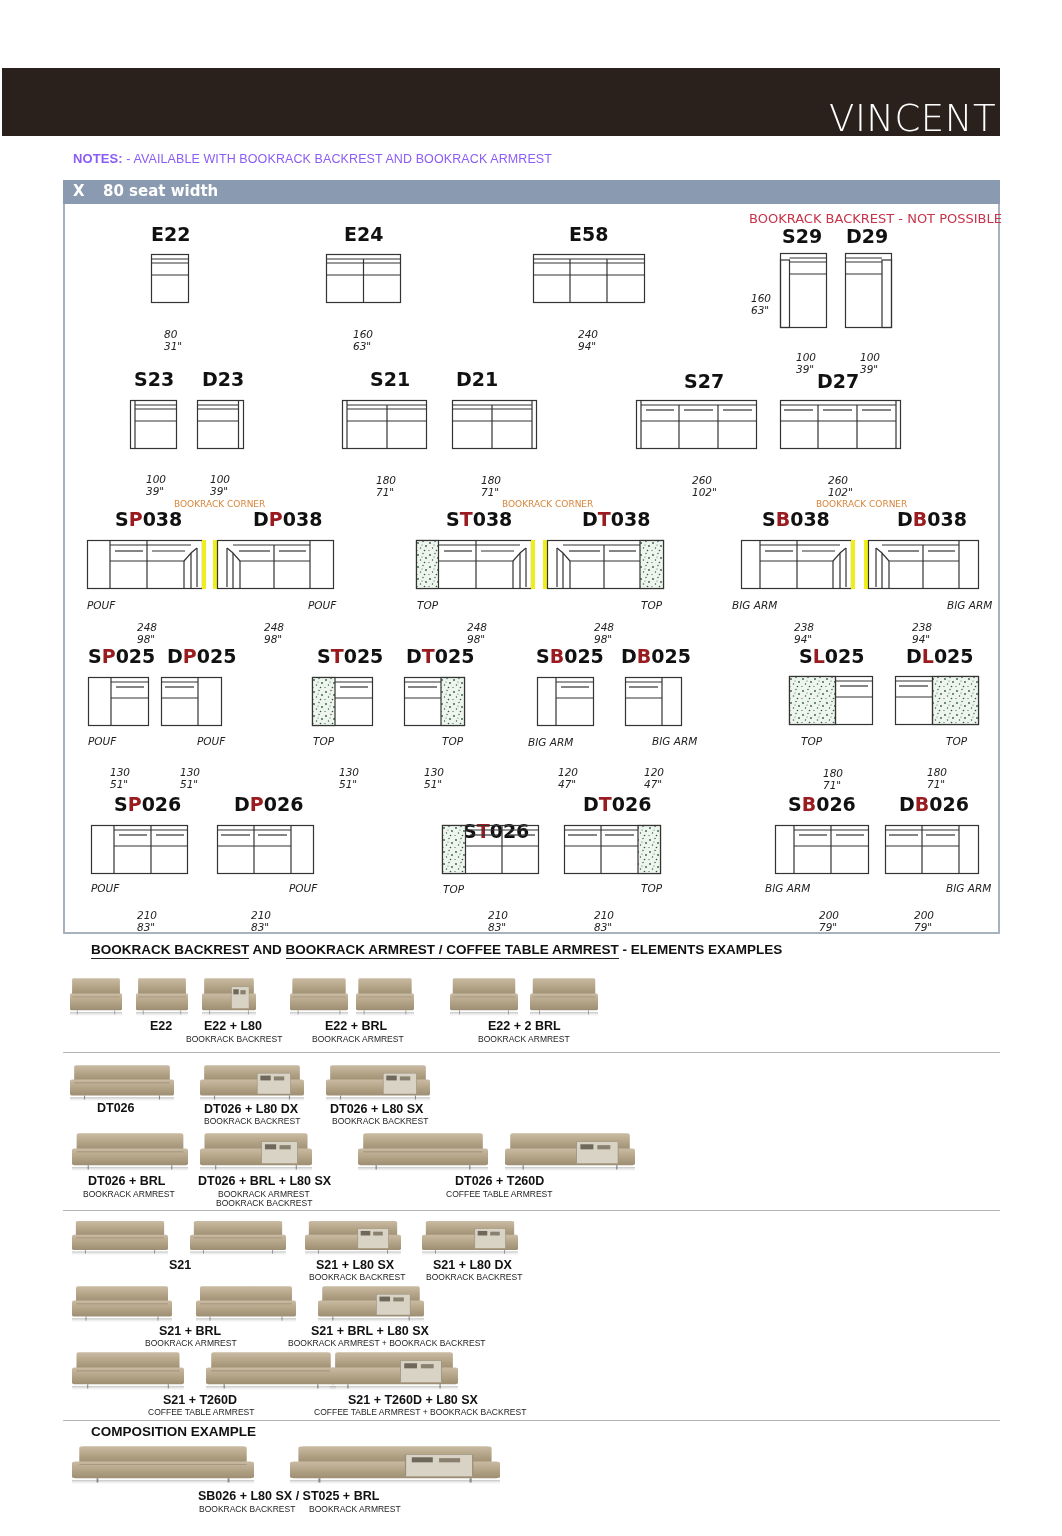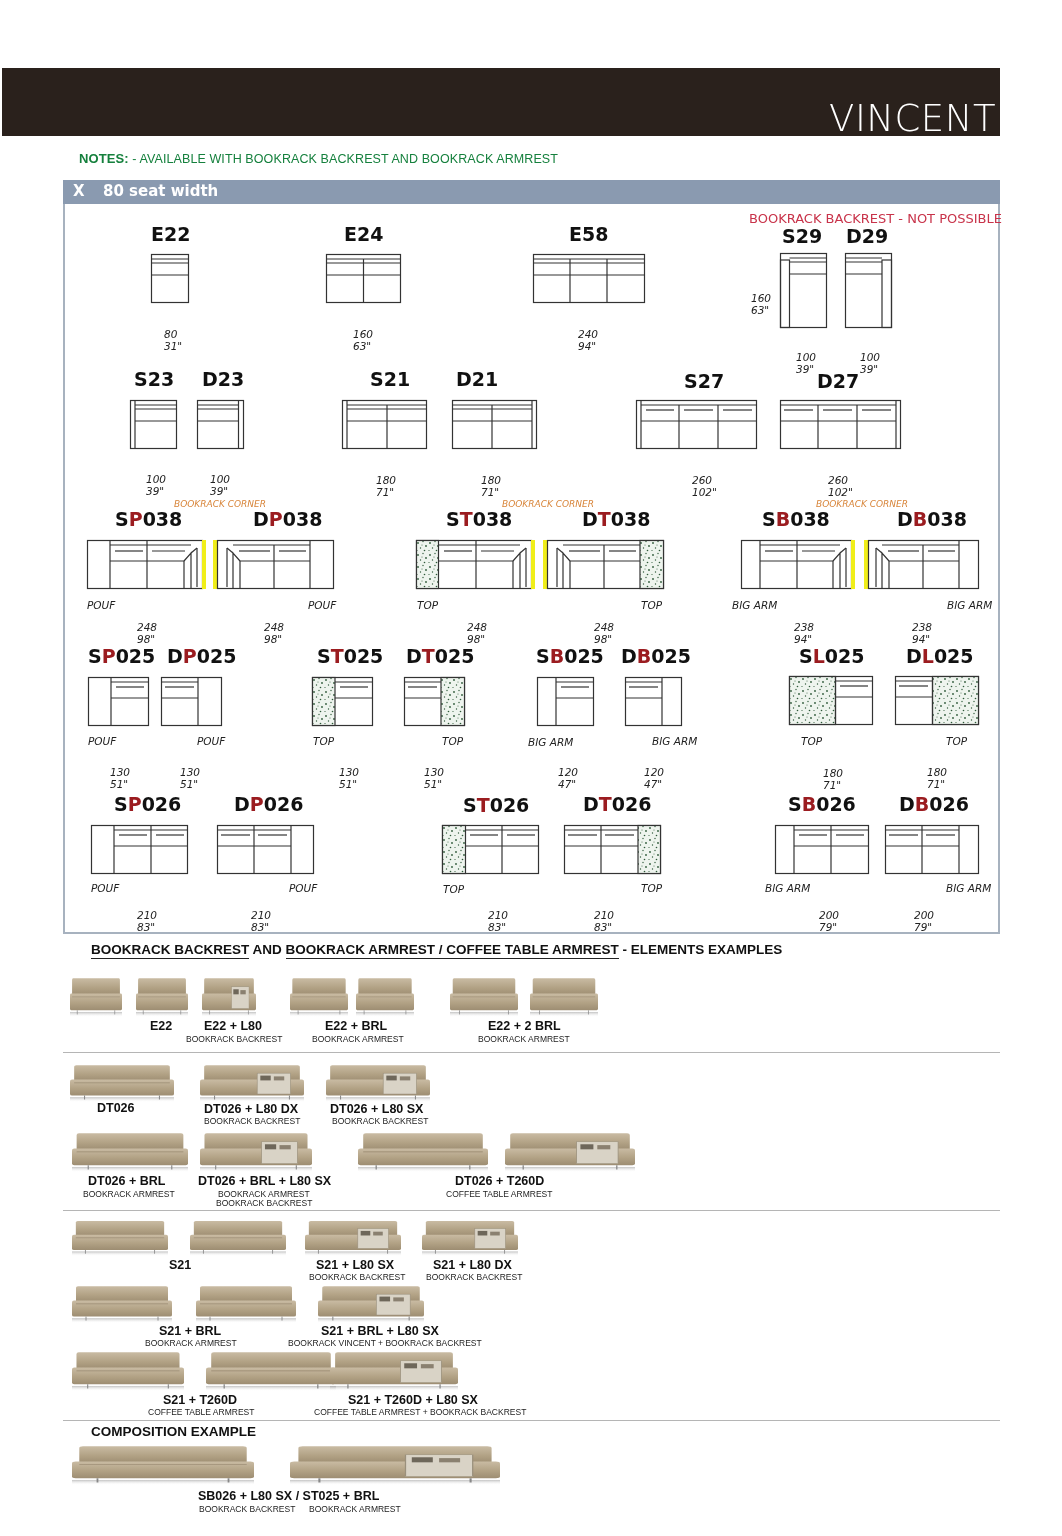--- a/index.html
+++ b/index.html
@@ -2,34 +2,34 @@
 <html><head>
 <meta charset="utf-8">
 <style>
   * { box-sizing: border-box; margin: 0; padding: 0; }
   html, body { width: 1062px; height: 1536px; background: #ffffff; overflow: hidden; }
   body { position: relative; font-family: "Liberation Sans", sans-serif; color: #111; }
 
   .header-band { position: absolute; left: 2px; top: 68px; width: 998px; height: 68px; background: #2a211c; }
   .header-title { position: absolute; right: 4px; bottom: -4px; font-family: "DejaVu Sans", sans-serif; font-size: 37px; color: #fff; letter-spacing: 0.5px; font-weight: 300; }
 
-  .notes { position: absolute; left: 79px; top: 151px; font-size: 12.5px; color: #15803d; letter-spacing: 0.1px; }
+  .notes { position: absolute; left: 73px; top: 151px; font-size: 12.5px; color: #8b5cf6; letter-spacing: 0.1px; }
   .notes b { font-size: 13px; }
 
   .group-box { position: absolute; left: 63px; top: 180px; width: 937px; height: 754px; border: 2px solid #a7b2bf; border-top: none; }
   .group-bar { position: absolute; left: 63px; top: 180px; width: 937px; height: 24px; background: #8a9ab0; color: #fff; }
   .group-code { position: absolute; left: 10px; top: 2px; font-family: "DejaVu Sans", sans-serif; font-weight: bold; font-size: 15px; }
   .group-title { position: absolute; left: 40px; top: 2px; font-family: "DejaVu Sans", sans-serif; font-weight: bold; font-size: 15px; }
   .group-sub { position: absolute; right: 10px; top: 6px; font-family: "DejaVu Sans", sans-serif; font-size: 10.5px; color: #f2f4f7; }
 
   .code { position: absolute; font-family: "DejaVu Sans", sans-serif; font-weight: bold; font-size: 19px; color: #111; white-space: nowrap; }
   .code .hl { color: #9b1c20; }
   .dim { position: absolute; font-family: "DejaVu Sans", sans-serif; font-style: italic; font-size: 10.5px; line-height: 12px; color: #222; white-space: nowrap; margin-top: 13px; }
   .tag { position: absolute; font-family: "DejaVu Sans", sans-serif; font-style: italic; font-size: 10.5px; color: #222; white-space: nowrap; }
-  .orange { position: absolute; font-family: "DejaVu Sans", sans-serif; font-size: 9px; color: #d8853a; white-space: nowrap; font-style: italic; }
+  .orange { position: absolute; font-family: "DejaVu Sans", sans-serif; font-size: 9px; color: #d8853a; white-space: nowrap; }
   .red-note { position: absolute; font-family: "DejaVu Sans", sans-serif; font-size: 13px; color: #c8334a; white-space: nowrap; }
 
   svg.plan { position: absolute; overflow: visible; }
   svg.plan rect, svg.plan line, svg.plan polyline { fill: none; stroke: #333; stroke-width: 1.2; }
   svg.plan rect.top { fill: url(#speckle); }
   svg.plan rect.yellow { fill: #f0ee1a; stroke: none; }
 
   .section-head { position: absolute; left: 63px; font-weight: bold; font-size: 13.5px; color: #111; white-space: nowrap; margin-left: 28px; }
   .section-head u { text-decoration: none; border-bottom: 1.5px solid #222; padding-bottom: 1px; }
   .sep { position: absolute; left: 63px; width: 937px; height: 1px; background: #b5b5b5; }
@@ -494,21 +494,21 @@
 <div class="tag" style="left:289px;top:882px">POUF</div>
 <div class="dim" style="left:137px;top:896px">
     <div>210</div>
     <div>83"</div>
   </div>
 <div class="dim" style="left:251px;top:896px">
     <div>210</div>
     <div>83"</div>
   </div>
 
-<div class="code" style="left:463px;top:794px"><span>S</span><span class="hl">T</span><span>026</span></div>
+<div class="code" style="left:463px;top:820px"><span>S</span><span class="hl">T</span><span>026</span></div>
 <div class="code" style="left:583px;top:793px"><span>D</span><span class="hl">T</span><span>026</span></div>
 <svg class="plan" style="left:442px;top:825px" width="98" height="50">
   <rect x="0.5" y="0.5" width="96" height="48"></rect>
     <rect class="top" x="0.5" y="0.5" width="23" height="48"></rect>
     <line x1="60" y1="0" x2="60" y2="49"></line>
     <line x1="23.5" y1="5" x2="97" y2="5"></line>
     <line x1="23.5" y1="21" x2="97" y2="21"></line>
     <line x1="28" y1="10" x2="56" y2="10"></line>
     <line x1="65" y1="10" x2="93" y2="10"></line>
 </svg>
@@ -685,22 +685,22 @@
   </svg>
 <svg class="photo" style="left:196px;top:1283px" width="100" height="40">
     <use href="#sofa"></use>
   </svg>
 <svg class="photo" style="left:318px;top:1283px" width="106" height="40">
     <use href="#sofa-shelf"></use>
   </svg>
 
 <div class="ex-label" style="left:159px;top:1324px">S21 + BRL</div>
 <div class="ex-sub" style="left:145px;top:1338px">BOOKRACK ARMREST</div>
-<div class="ex-label" style="left:321px;top:1324px">S21 + BRL + L80 SX</div>
-<div class="ex-sub" style="left:288px;top:1338px">BOOKRACK VINCENT +  BOOKRACK BACKREST</div>
+<div class="ex-label" style="left:311px;top:1324px">S21 + BRL + L80 SX</div>
+<div class="ex-sub" style="left:288px;top:1338px">BOOKRACK ARMREST +  BOOKRACK BACKREST</div>
 
 <svg class="photo" style="left:72px;top:1349px" width="112" height="42">
     <use href="#sofa"></use>
   </svg>
 <svg class="photo" style="left:206px;top:1349px" width="130" height="42">
     <use href="#sofa"></use>
   </svg>
 <svg class="photo" style="left:330px;top:1349px" width="128" height="42">
     <use href="#sofa-shelf"></use>
   </svg>

